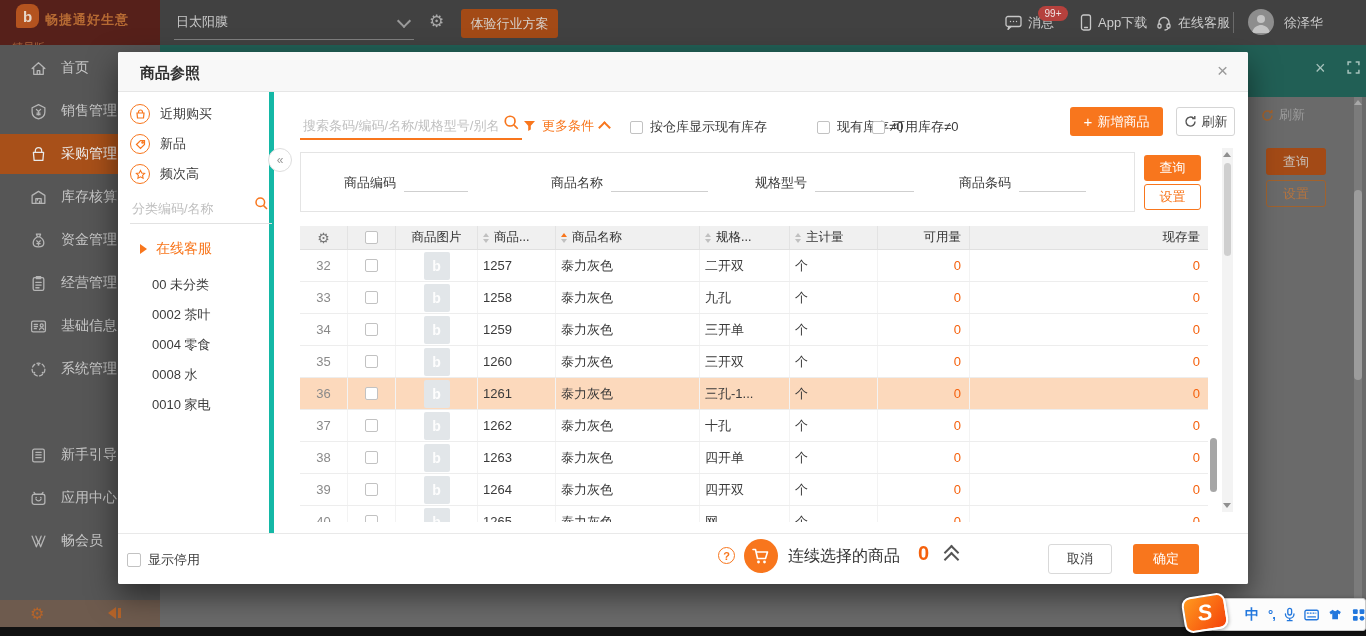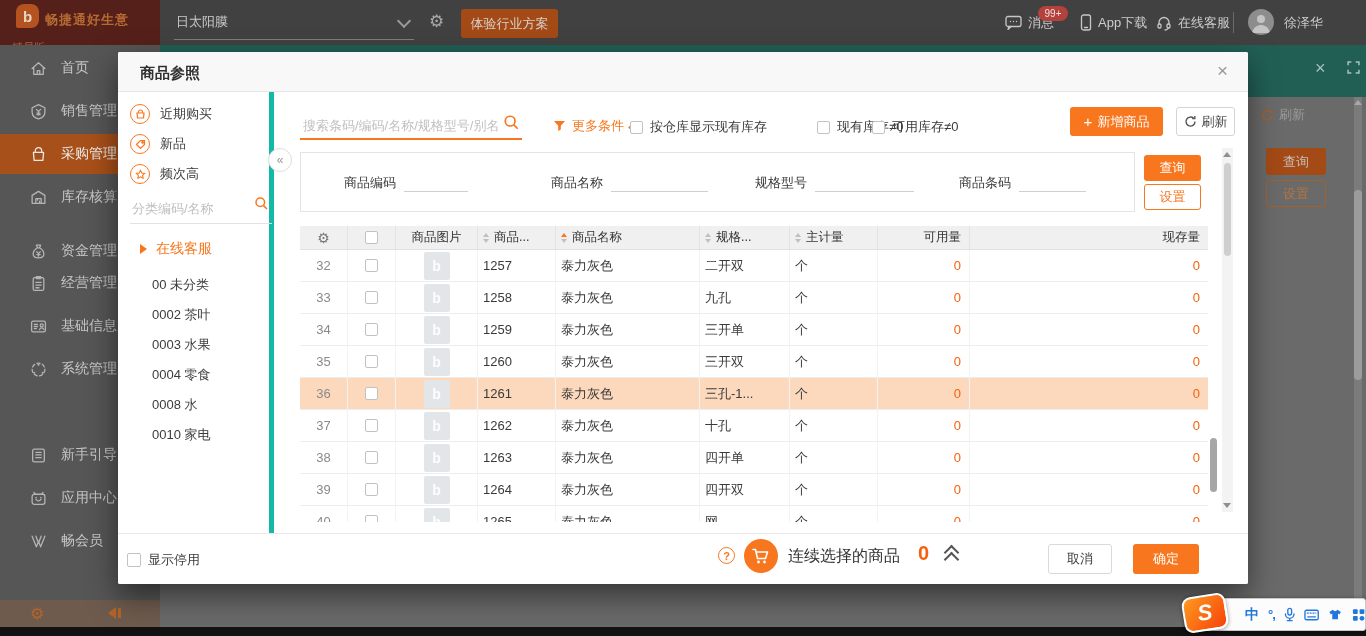--- a/index.html
+++ b/index.html
@@ -82,21 +82,21 @@
   .cat-item{height:30px;display:flex;align-items:center;padding-left:34px;font-size:13px;color:#3c3c3c;position:relative;}
   .cat-item .tri-right-g{position:absolute;left:17px;width:0;height:0;border-top:4px solid transparent;
                 border-bottom:4px solid transparent;border-left:6px solid #8c8c8c;}
   .panel-collapse{position:absolute;left:150px;top:56px;width:22px;height:22px;border:1px solid #ddd;border-radius:50%;
                   background:#fff;color:#999;font-size:12px;display:flex;align-items:center;justify-content:center;}
 
   .m-main{position:absolute;left:177px;top:40px;width:953px;height:441px;}
   .search-ph{position:absolute;left:8px;top:25px;font-size:13px;color:#c0c0c0;}
   .search-line{position:absolute;left:5px;top:46px;width:222px;border-top:2px solid #f8761d;}
   .search-mag{position:absolute;left:208px;top:22px;}
-  .more-filter{position:absolute;left:258px;top:25px;display:flex;align-items:center;gap:6px;color:#f8761d;font-size:13px;}
+  .more-filter{position:absolute;left:228px;top:25px;display:flex;align-items:center;gap:6px;color:#f8761d;font-size:13px;}
   .caret-up{width:7px;height:7px;border-left:2px solid #f8761d;border-top:2px solid #f8761d;transform:rotate(45deg);margin-top:3px;}
   .fcb{position:absolute;top:26px;display:flex;align-items:center;gap:7px;font-size:13px;color:#3a3a3a;}
   .cb{width:13px;height:13px;border:1px solid #c2c2c2;border-radius:2px;background:#fff;box-sizing:border-box;flex:0 0 auto;}
   .add-btn{position:absolute;left:775px;top:15px;width:93px;height:29px;background:#f8761d;border-radius:3px;
            color:#fff;font-size:13px;display:flex;align-items:center;justify-content:center;gap:5px;}
   .add-btn::before{content:"+";font-size:15px;}
   .refresh-btn{position:absolute;left:881px;top:15px;width:59px;height:29px;background:#fff;border:1px solid #d5d5d5;
            border-radius:3px;color:#444;font-size:13px;display:flex;align-items:center;justify-content:center;gap:5px;box-sizing:border-box;}
 
   .adv-box{position:absolute;left:5px;top:60px;width:835px;height:60px;border:1px solid #e4e4e4;box-sizing:border-box;}
@@ -255,21 +255,21 @@
       <span>采购管理</span>
     </div>
     <div class="side-item" style="top:132px;">
       <svg width="17" height="17" viewBox="0 0 16 16">
           <path d="M2 13.5V6l6-3.8L14 6v7.5M2 13.5h12"></path>
           <path d="M5.5 13.5V9h5v4.5"></path>
           <path d="M7 9v1.5M9 11.5V13"></path>
         </svg>
       <span>库存核算</span>
     </div>
-    <div class="side-item" style="top:186px;text-align:right;">
+    <div class="side-item" style="top:175px;text-align:right;">
       <svg width="17" height="17" viewBox="0 0 16 16">
           <path d="M6 2h4l-1 2.5h-2zM7 4.5C4.5 6 3 8 3 10.3 3 13 5 14 8 14s5-1 5-3.7C13 8 11.5 6 9 4.5"></path>
           <path d="M6.3 8.3L8 10l1.7-1.7M8 10v2.4M6.5 11h3"></path>
         </svg>
       <span>资金管理</span>
     </div>
     <div class="side-item" style="top:218px;">
       <svg width="17" height="17" viewBox="0 0 16 16">
           <rect x="3" y="2.5" width="10" height="12" rx="1.5"></rect>
           <path d="M6 1.5h4v2H6zM5.5 7h5M5.5 9.5h5M5.5 12h3"></path>
@@ -398,24 +398,20 @@
 
             <span>00 未分类</span>
           </div>
 
 
           <div class="cat-item">
 
             <span>0002 茶叶</span>
           </div>
 
-          <div class="cat-item">
-
-            <span>0003 水果</span>
-          </div>
 
           <div class="cat-item">
 
             <span>0004 零食</span>
           </div>
 
 
           <div class="cat-item">
 
             <span>0008 水</span>

